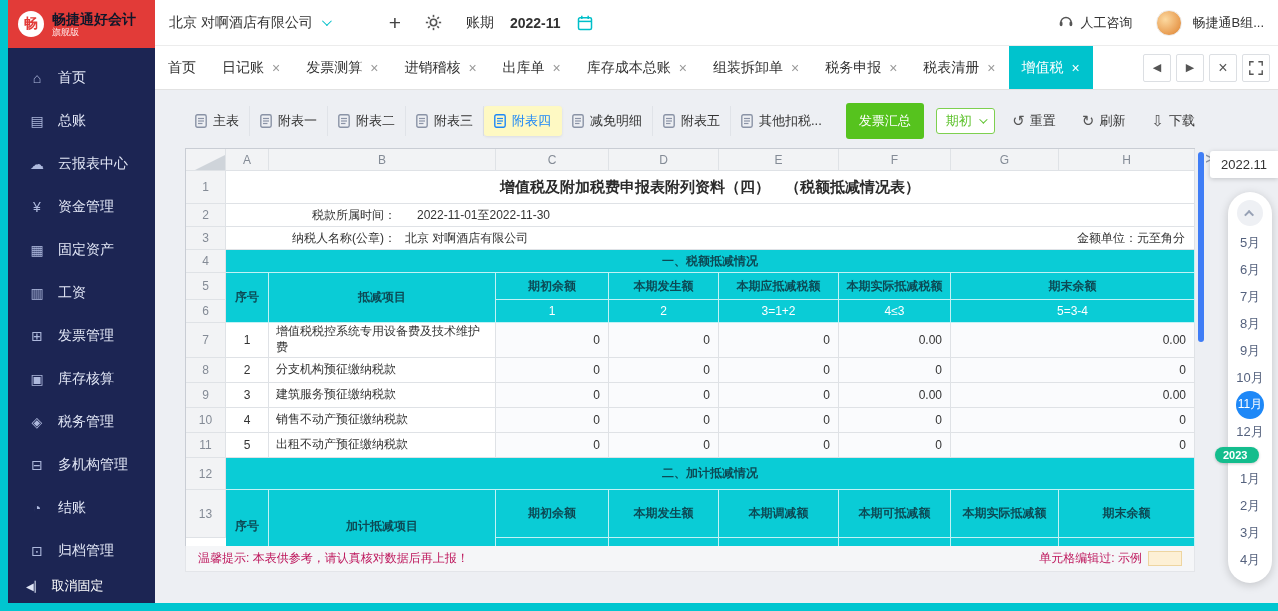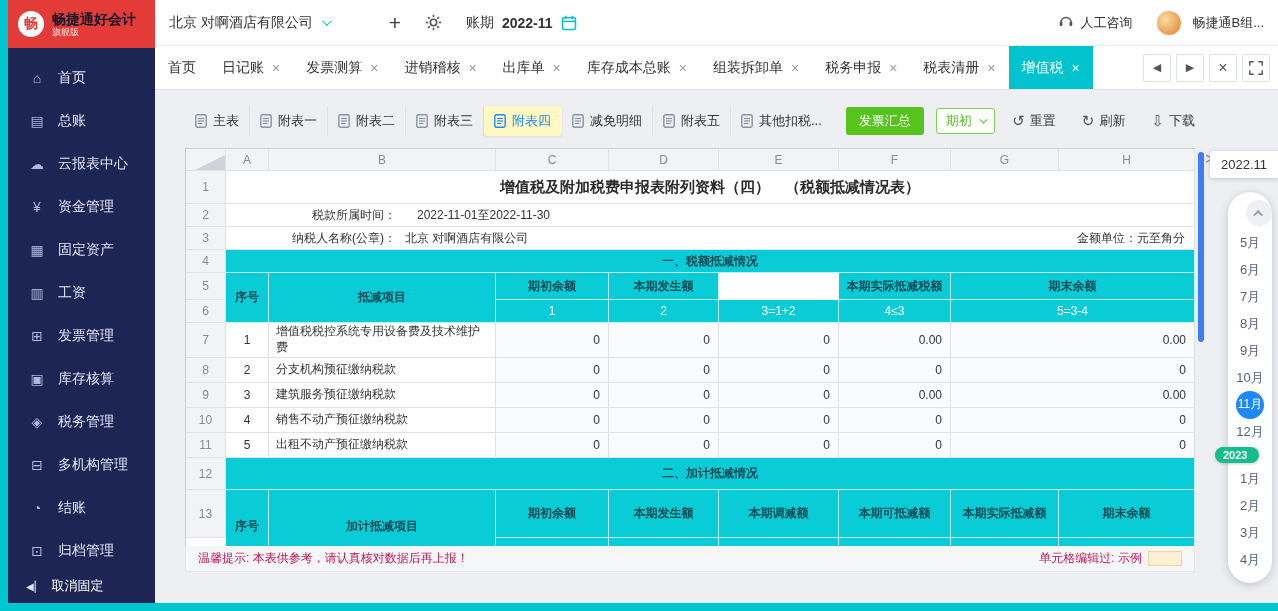--- a/index.html
+++ b/index.html
@@ -30,21 +30,21 @@
   
   .main { position:absolute; left:155px; top:0; width:1123px; height:603px; }
   .topbar { height:46px; background:#fff; border-bottom:1px solid #ececec; display:flex; align-items:center;
             padding:0 14px; position:relative; z-index:5; }
   .company { display:flex; align-items:center; gap:9px; font-size:14px; color:#333; cursor:pointer; margin-right:56px; }
   .chev { display:inline-block; width:7px; height:7px; border-right:1.6px solid #00bfc9; border-bottom:1.6px solid #00bfc9;
           transform:rotate(45deg) translateY(-2px); }
   .icon-btn { cursor:pointer; color:#444; display:flex; align-items:center; justify-content:center; }
   .plus { font-size:21px; margin-right:20px; width:20px; }
   .gearwrap { margin-right:24px; }
-  .period { display:flex; align-items:center; gap:8px; font-size:14px; color:#333; }
+  .period { display:flex; align-items:center; gap:16px; font-size:14px; color:#333; }
   .period-value { font-weight:bold; cursor:pointer; }
   .top-right { margin-left:auto; display:flex; align-items:center; gap:10px; }
   .consult { display:flex; align-items:center; gap:6px; font-size:13px; color:#333; cursor:pointer; margin-right:14px; }
   .avatar { width:26px; height:26px; border-radius:50%; background:radial-gradient(circle at 35% 35%, #fcd9a0, #e89b4f 70%, #c97a30);
             border:1px solid #eee; cursor:pointer; }
   .user { font-size:13px; color:#333; cursor:pointer; white-space:nowrap; }
 
   
   .tabbar { height:44px; background:#fff; border-bottom:1px solid #e2e2e2; display:flex; align-items:stretch; }
   .tab-strip { display:flex; align-items:stretch; overflow:hidden; flex:1; }
@@ -60,21 +60,21 @@
   
   .content { position:absolute; top:90px; left:0; right:0; bottom:0; background:#edeff3; padding:14px 0 0 30px; }
   .toolbar { width:1010px; height:34px; display:flex; align-items:center; }
   .subtabs { display:flex; align-items:stretch; height:30px; }
   .subtab { display:flex; align-items:center; gap:6px; padding:0 10px; font-size:13px; color:#333;
             border-right:1px solid #e0e3e8; cursor:pointer; }
   .subtab:last-child { border-right:none; }
   .subtab-icon { display:flex; color:#8a93a6; }
   .subtab.active { background:#fef9c3; color:#1e88f7; border-radius:3px; box-shadow:0 1px 3px rgba(0,0,0,.08); border-right-color:transparent; }
   .subtab.active .subtab-icon { color:#1e88f7; }
-  .btn-green { margin-left:14px; height:28px; padding:0 13px; background:#56c31e; color:#fff; font-size:13px;
+  .btn-green { margin-left:14px; height:36px; padding:0 13px; background:#56c31e; color:#fff; font-size:13px;
                border:none; border-radius:3px; cursor:pointer; display:flex; align-items:center; }
   .btn-outline { margin-left:12px; height:26px; padding:0 9px; background:#fff; color:#5dc22c; font-size:13px;
                  border:1px solid #7ed04f; border-radius:3px; cursor:pointer; display:flex; align-items:center; gap:7px; }
   .chev.green { border-color:#5dc22c; width:6px; height:6px; }
   .tool-btn { display:flex; align-items:center; gap:5px; color:#333; font-size:13px; cursor:pointer; margin-left:26px; }
   .tool-btn.first { margin-left:auto; }
   .tico { font-size:15px; color:#555; }
 
   
   .sheet { width:1010px; margin-top:10px; background:#fff; border:1px solid #c9cdd4; border-right:none; border-bottom:none;
@@ -107,21 +107,21 @@
   .tip-right { display:flex; align-items:center; gap:6px; }
   .swatch { width:34px; height:15px; background:#fdf0d5; border:1px solid #eed5a0; display:inline-block; }
 
   
   .vscroll { position:absolute; left:1198px; top:152px; width:6px; height:190px; background:#3f7df6; border-radius:3px; z-index:20; cursor:pointer; }
   .expander { position:absolute; left:1205px; top:150px; color:#8a93a6; font-size:14px; z-index:20; cursor:pointer; }
   .period-tag { position:absolute; right:0; top:151px; background:#fff; padding:6px 11px; font-size:13px; color:#333;
                 border-radius:3px 0 0 3px; box-shadow:0 1px 5px rgba(0,0,0,.18); z-index:30; }
   .month-panel { position:absolute; right:6px; top:192px; width:44px; background:#fff; border-radius:22px;
                  box-shadow:0 2px 10px rgba(0,0,0,.18); padding:8px 0 10px; z-index:30; display:flex;
-                 flex-direction:column; align-items:flex-end; }
+                 flex-direction:column; align-items:center; }
   .scroll-up { width:26px; height:26px; border-radius:50%; background:#eef0f4; display:flex; align-items:center;
                justify-content:center; cursor:pointer; margin-bottom:3px; }
   .chev-up { width:7px; height:7px; border-left:2px solid #97a1b5; border-top:2px solid #97a1b5;
              transform:rotate(45deg) translateY(2px); }
   .month-item { height:27px; width:100%; display:flex; align-items:center; justify-content:center; cursor:pointer; }
   .month-label { font-size:13px; color:#55627e; }
   .month-item.active .month-label { width:28px; height:28px; background:#1e88f7; color:#fff; border-radius:50%;
                                     display:flex; align-items:center; justify-content:center; font-size:12px; }
   .year-badge { background:#14bd8d; color:#fff; font-size:11px; font-weight:bold; padding:2px 8px; border-radius:9px;
                 transform:translateX(-13px); margin:2px 0; box-shadow:0 1px 3px rgba(0,0,0,.2); }
@@ -453,20 +453,21 @@
             <div class="scell gray rownum">4</div>
             <div class="scell cyan sec-title" style="grid-column: span 8;">一、税额抵减情况</div>
           </div>
           <div class="srow" style="height: 50px; grid-template-rows: 27px 23px;">
             <div class="scell gray rownum" style="grid-area: 1 / 1;">5</div>
             <div class="scell gray rownum" style="grid-area: 2 / 1;">6</div>
             <div class="scell cyan hd" style="grid-area: 1 / 2 / span 2;">序号</div>
             <div class="scell cyan hd" style="grid-area: 1 / 3 / span 2;">抵减项目</div>
             <div class="scell cyan hd" style="grid-area: 1 / 4;">期初余额</div>
             <div class="scell cyan hd" style="grid-area: 1 / 5;">本期发生额</div>
+            <div class="scell cyan hd" style="grid-area: 1 / 6;">本期应抵减税额</div>
             <div class="scell cyan hd" style="grid-area: 1 / 7;">本期实际抵减税额</div>
             <div class="scell cyan hd" style="grid-area: 1 / 8 / auto / span 2;">期末余额</div>
             <div class="scell cyan hd-num" style="grid-area: 2 / 4;">1</div>
             <div class="scell cyan hd-num" style="grid-area: 2 / 5;">2</div>
             <div class="scell cyan hd-num" style="grid-area: 2 / 6;">3=1+2</div>
             <div class="scell cyan hd-num" style="grid-area: 2 / 7;">4≤3</div>
             <div class="scell cyan hd-num" style="grid-area: 2 / 8 / auto / span 2;">5=3-4</div>
           </div>
           <div class="srow" style="height: 35px;">
             <div class="scell gray rownum">7</div>

